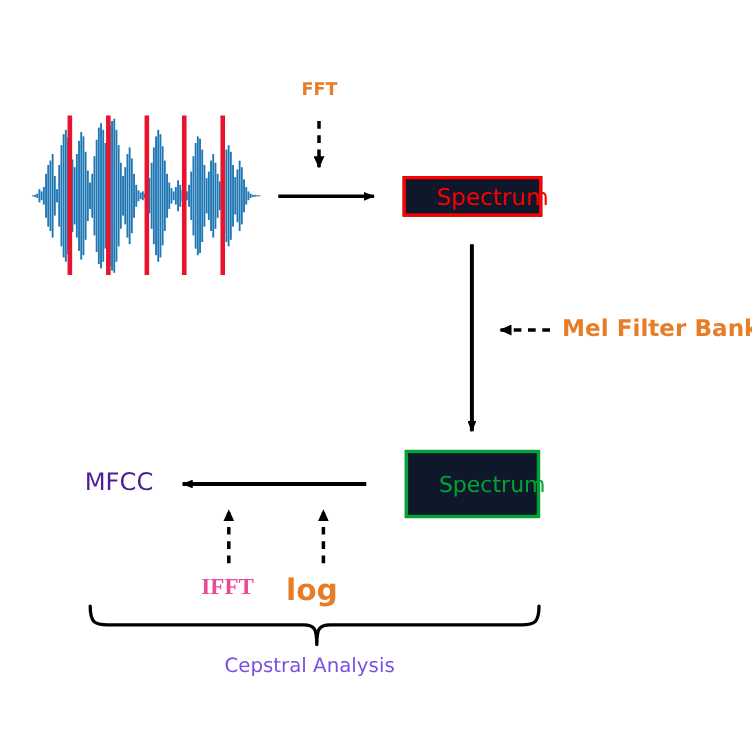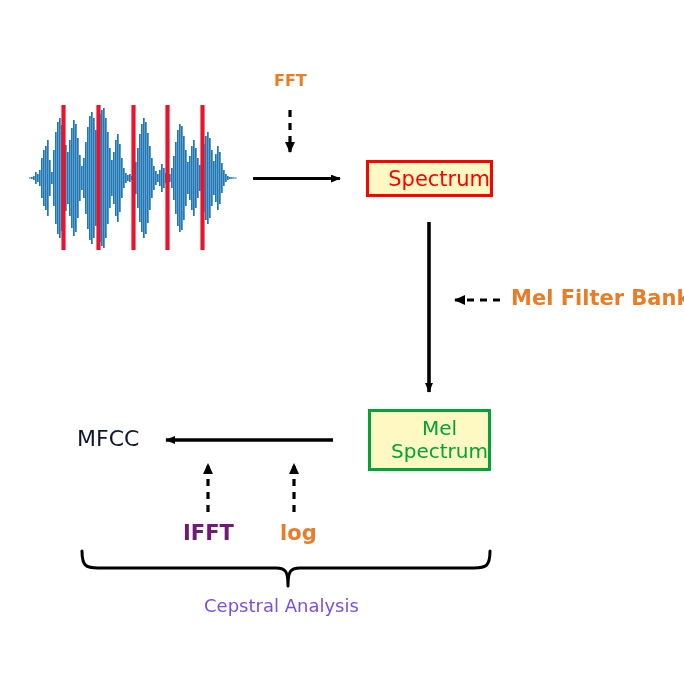--- a/index.html
+++ b/index.html
@@ -34,48 +34,50 @@
   .lbl-melfilter {
     left: 511px; top: 288px;
     font-size: 21px;
     font-weight: bold;
     color: #E87D28;
   }
   .lbl-ifft {
     left: 183px; top: 523px;
     font-size: 21px;
     font-weight: bold;
-    color: #701a75;
+    color: #ec4899;
+    font-family: Liberation Serif, serif;
   }
   .lbl-log {
-    left: 280px; top: 523px;
-    font-size: 21px;
+    left: 260px; top: 523px;
+    font-size: 27px;
     font-weight: bold;
     color: #E87D28;
   }
   .lbl-mfcc {
     left: 77px; top: 428px;
     font-size: 22px;
     font-weight: normal;
-    color: #0f172a;
+    color: #4c1d95;
   }
   .lbl-cepstral {
     left: 204px; top: 597px;
     font-size: 18px;
     font-weight: normal;
     color: #7A4FE0;
   }
   .box {
     position: absolute;
     box-sizing: border-box;
     display: flex;
     align-items: center;
-    justify-content: flex-end;
+    justify-content: flex-start;
     text-align: center;
-    background: #fef9c3;
+    background: #0f172a;
+    padding-left: 28px;
   }
   .box-spectrum {
     left: 366px; top: 160px;
     width: 127px; height: 37px;
     border: 3px solid #FF0000;
     color: #FF0000;
     font-size: 21px;
   }
   .box-melspectrum {
     left: 368px; top: 409px;
@@ -250,16 +252,15 @@
 <div class="lbl lbl-mfcc">MFCC</div>
 
 <div class="lbl lbl-cepstral">Cepstral Analysis</div>
 
 <div class="box box-spectrum">
   <span class="box-inner">Spectrum</span>
 </div>
 
 <div class="box box-melspectrum">
   <span>
-    <span class="box-inner">Mel</span>
     <span class="box-inner">Spectrum</span>
   </span>
 </div>
 
 </body></html>

